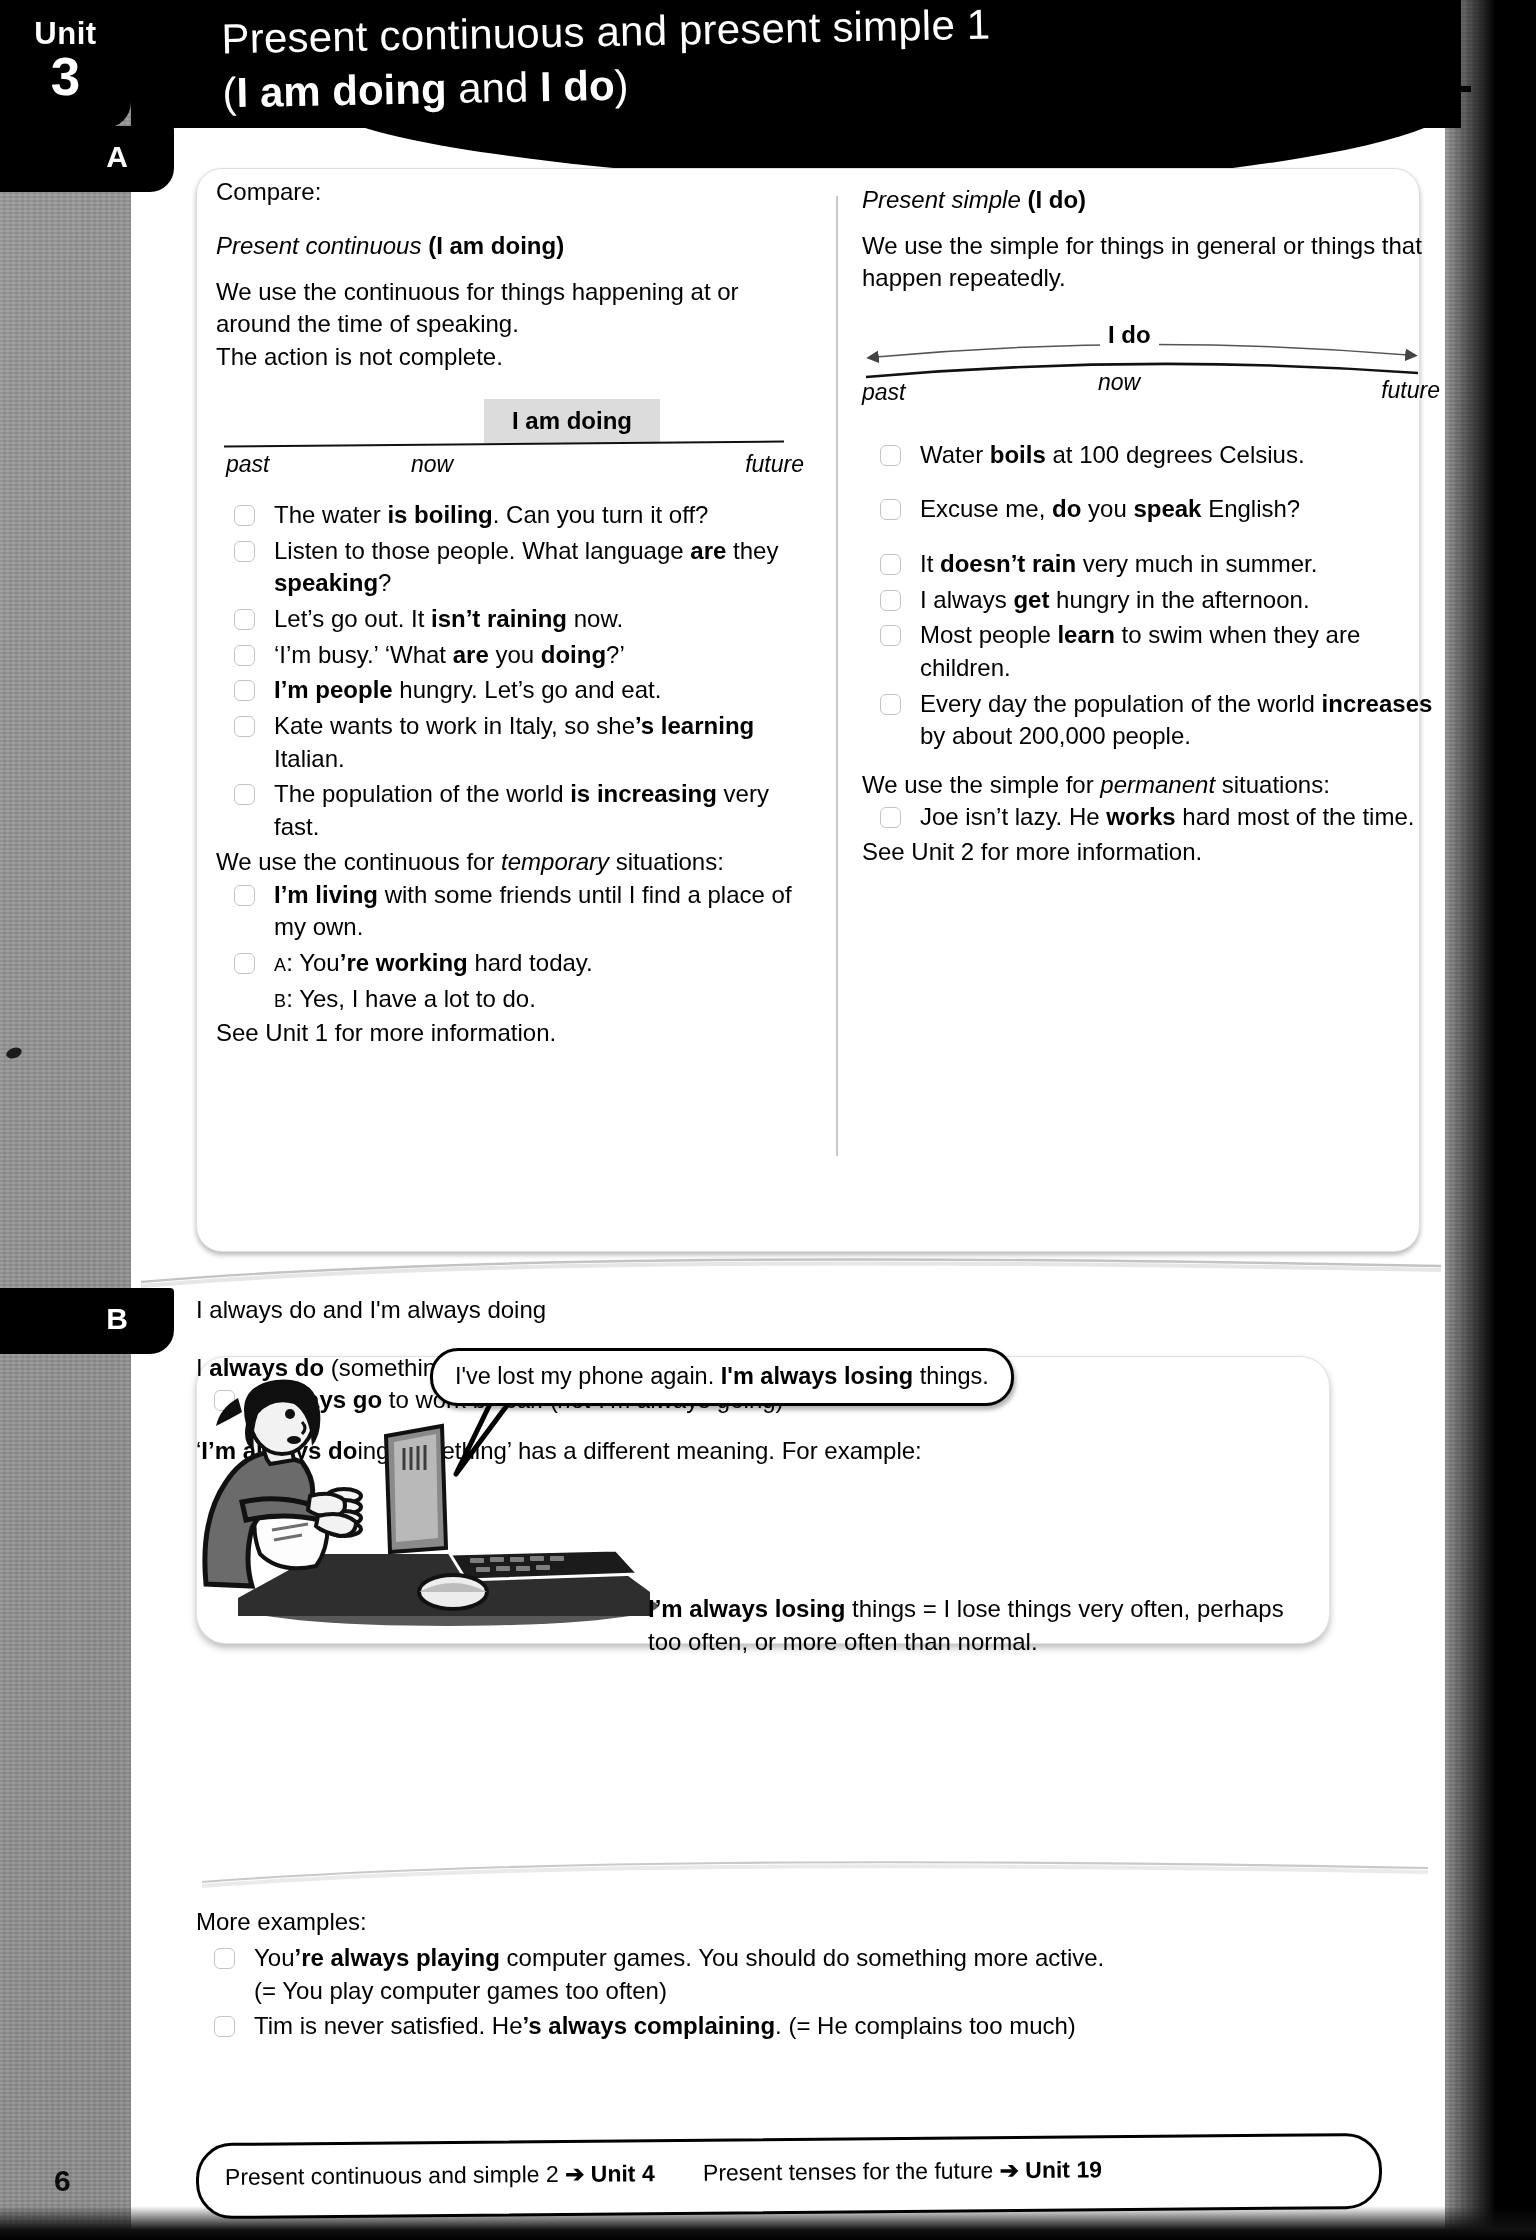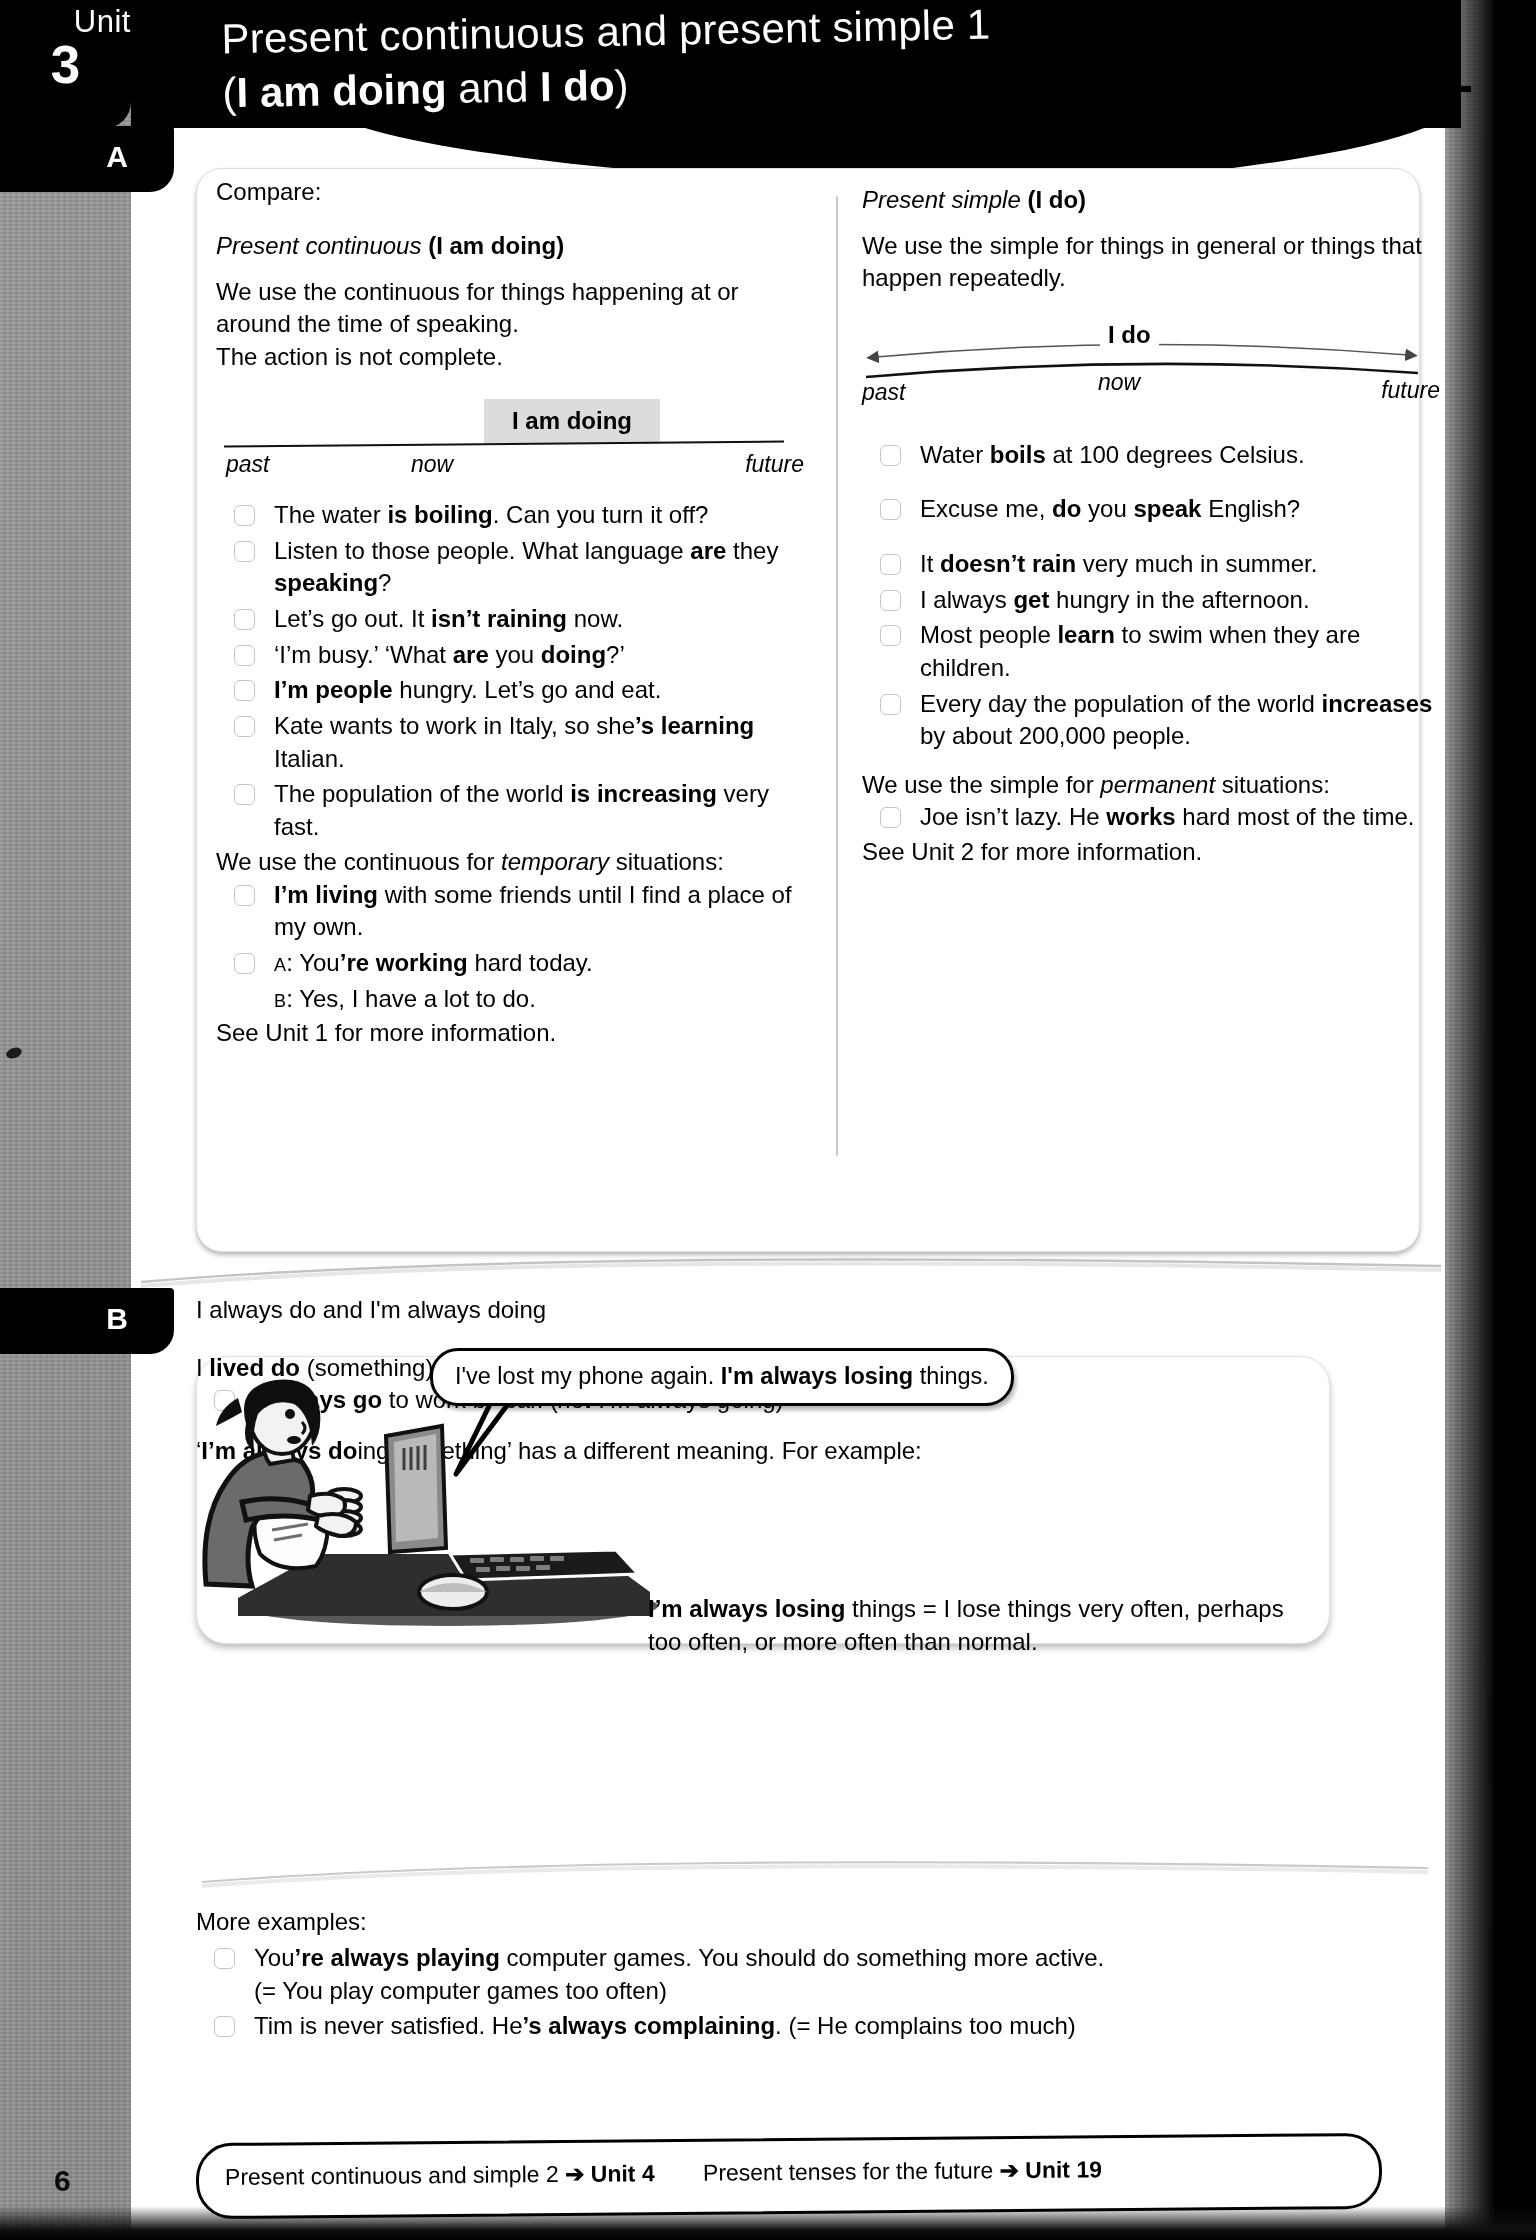--- a/index.html
+++ b/index.html
@@ -93,23 +93,22 @@
     height: 128px;
     background: #000;
     color: #fff;
     text-align: center;
     border-bottom-right-radius: 26px;
     z-index: 5;
   }
   .unit-word {
     font-size: 31px;
     letter-spacing: 0.5px;
-    padding-top: 4px;
-    font-weight: 400;
-    text-align: right;
+    padding-top: 16px;
+    font-weight: 700;
   }
   .unit-num {
     font-size: 53px;
     font-weight: 700;
     line-height: 54px;
     margin-top: -2px;
   }
 
   .title-wrap {
     position: absolute;
@@ -494,21 +493,21 @@
       <path d="M10,34 C300,10 700,6 1310,18" stroke="#e6e6e6" stroke-width="4" fill="none"></path>
     </svg>
   </div>
 
   <div class="sec-tab" style="top:1288px;">
     <span>B</span>
   </div>
 
   <div class="colC">
     <div class="bhead"><b>I always do</b><span> and </span><b>I'm always doing</b></div>
-    <div class="para">I <b>lived do</b> (something) = I do it every time:</div>
+    <div class="para">I <b>always do</b> (something) = I do it every time:</div>
     <ul class="bl">
       <li><span class="sq"></span>I <b>always go</b> to work by car.  (<i>not</i> I’m always going)</li>
     </ul>
     <div class="para" style="margin-top:18px;">‘<b>I’m always do</b>ing something’ has a different meaning.  For example:</div>
   </div>
 
   <div class="illus-card"></div>
 
   <svg class="illus" width="470" height="250" viewBox="0 0 470 250">
 

